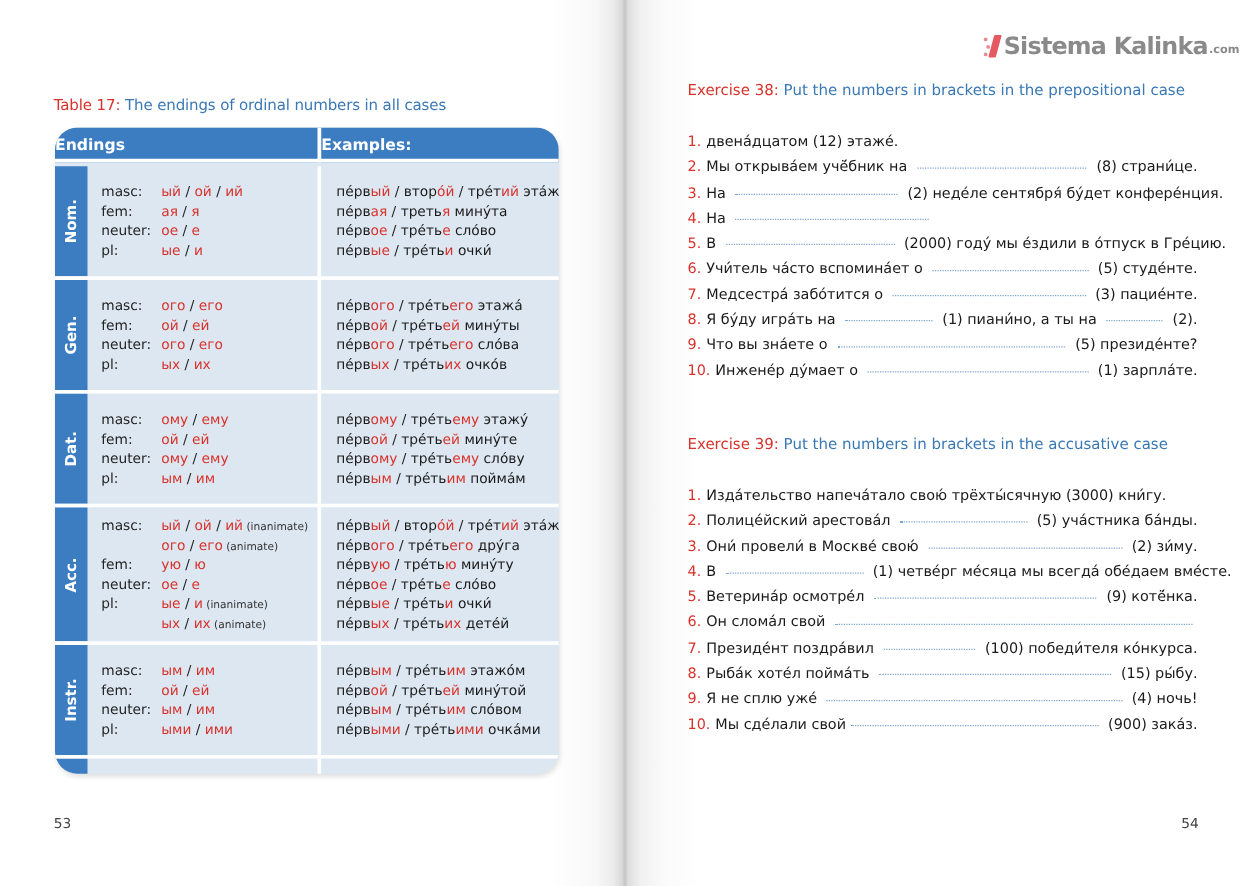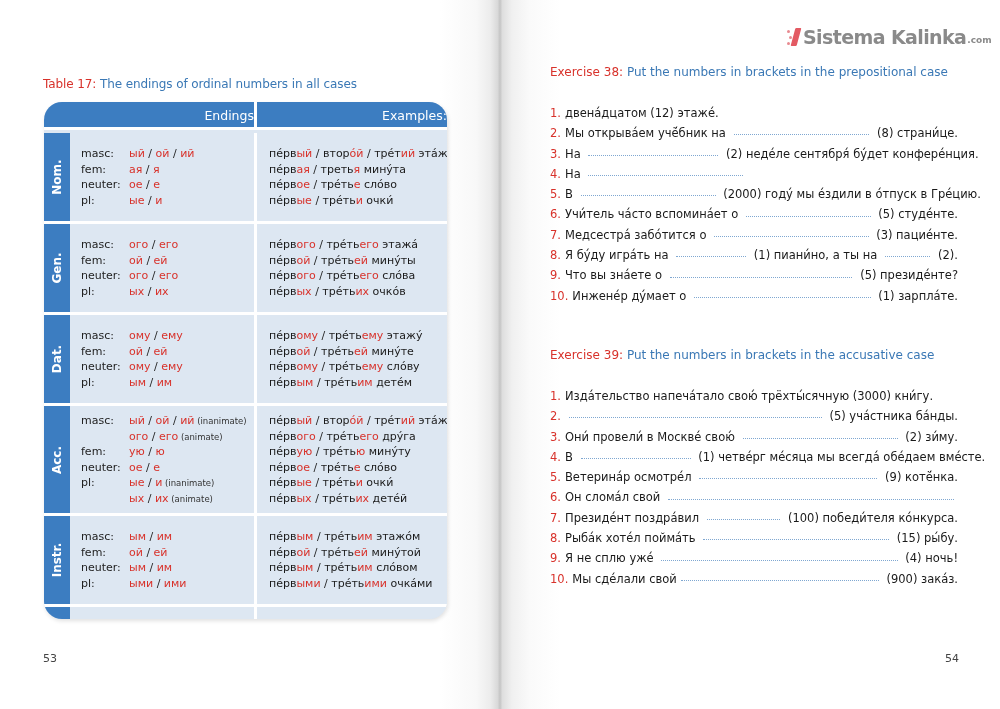--- a/index.html
+++ b/index.html
@@ -29,21 +29,21 @@
       position: absolute; left: 44px; top: 102px; width: 403px; height: 517px;
       border-radius: 18px; overflow: hidden; background: #dde7f2;
       box-shadow: 1px 2px 4px rgba(0,0,0,0.12);
     }
     .tbl-head {
       position: absolute; left: 0; top: 0; width: 403px; height: 28px; background: #3c7dc1;
       border-bottom: 3px solid #ffffff;
     }
     .tbl-head .h-cell {
       position: absolute; top: 0; height: 28px; line-height: 28px; color: #fff;
-      font-weight: normal; font-size: 12.5px; text-align: right;
+      font-weight: bold; font-size: 12.5px; text-align: left;
     }
     .tbl-head .h-endings { left: 0; width: 210px; }
     .tbl-head .h-examples { left: 213px; width: 190px; }
     .tbl-head .h-divider { position: absolute; left: 210px; top: 0; width: 3px; height: 28px; background: #fff; }
 
     .case-block { position: absolute; left: 0; width: 403px; }
     .case-label {
       position: absolute; left: 0; top: 0; width: 26px; height: 100%; background: #3c7dc1;
     }
     .case-label span {
@@ -185,21 +185,21 @@
               <div class="line" style="top: 59.5px; width: 182px;">
                 <span class="g">pl:</span>
                 <span class="e"><span class="red">ым</span><span class="slash"> / </span><span class="red">им</span></span>
               </div>
             </div>
             <div class="col-divider"></div>
             <div class="case-examples">
               <div class="line" style="top: 13px;"><span>пе́рв</span><span class="red">ому</span><span class="slash"> / </span><span>тре́ть</span><span class="red">ему</span><span> этажу́</span></div>
               <div class="line" style="top: 28.5px;"><span>пе́рв</span><span class="red">ой</span><span class="slash"> / </span><span>тре́ть</span><span class="red">ей</span><span> мину́те</span></div>
               <div class="line" style="top: 44px;"><span>пе́рв</span><span class="red">ому</span><span class="slash"> / </span><span>тре́ть</span><span class="red">ему</span><span> сло́ву</span></div>
-              <div class="line" style="top: 59.5px;"><span>пе́рв</span><span class="red">ым</span><span class="slash"> / </span><span>тре́ть</span><span class="red">им</span><span> дете́м</span></div>
+              <div class="line" style="top: 59.5px;"><span>пе́рв</span><span class="red">ым</span><span class="slash"> / </span><span>тре́ть</span><span class="red">им</span><span> пойма́м</span></div>
             </div>
             <div class="row-sep"></div>
           </div>
           <div class="case-block" style="top: 304px; height: 107px;">
             <div class="case-label">
               <span>Acc.</span>
             </div>
             <div class="case-endings">
               <div class="line" style="top: 7px; width: 182px;">
                 <span class="g">masc:</span>
@@ -363,20 +363,21 @@
     </div>
     <div class="ex-list" id="ex-list-1" style="top:386px;">
         <div class="ex-item">
           <span class="num">1.</span>
           <span class="txt" style="white-space: pre;">Изда́тельство напеча́тало свою́ </span>
           <span class="txt blue" style="white-space: pre;">трёхты́сячную</span>
           <span class="txt" style="white-space: pre;"> (3000) кни́гу.</span>
         </div>
         <div class="ex-item">
           <span class="num">2.</span>
+          <span class="txt" style="white-space: pre;">Полице́йский арестова́л </span>
           <span class="dots"></span>
           <span class="txt" style="white-space: pre;"> (5) уча́стника ба́нды.</span>
         </div>
         <div class="ex-item">
           <span class="num">3.</span>
           <span class="txt" style="white-space: pre;">Они́ провели́ в Москве́ свою́ </span>
           <span class="dots"></span>
           <span class="txt" style="white-space: pre;"> (2) зи́му.</span>
         </div>
         <div class="ex-item">

